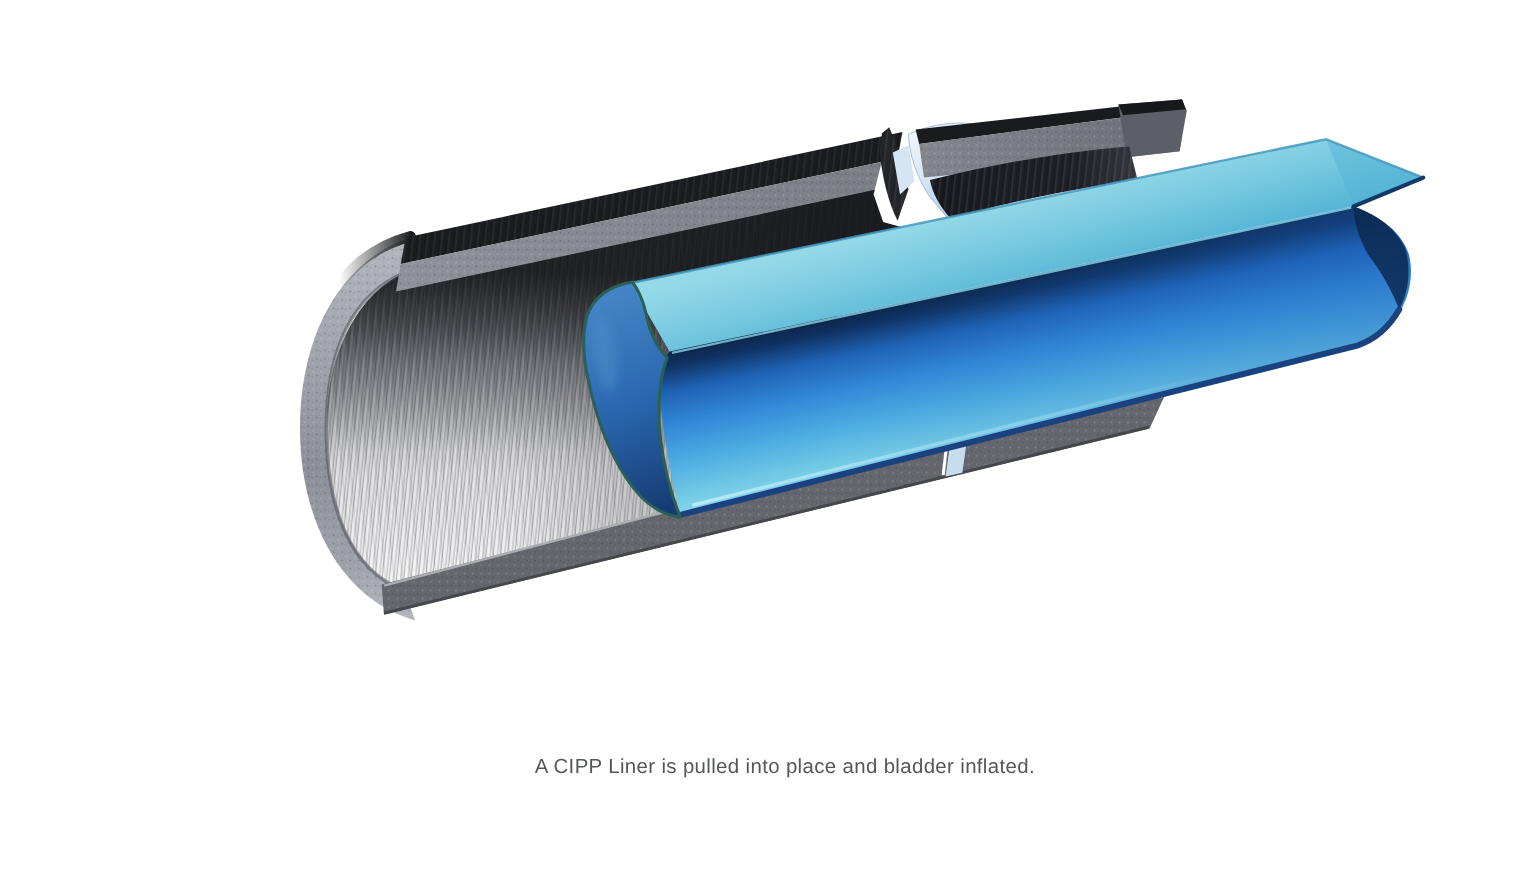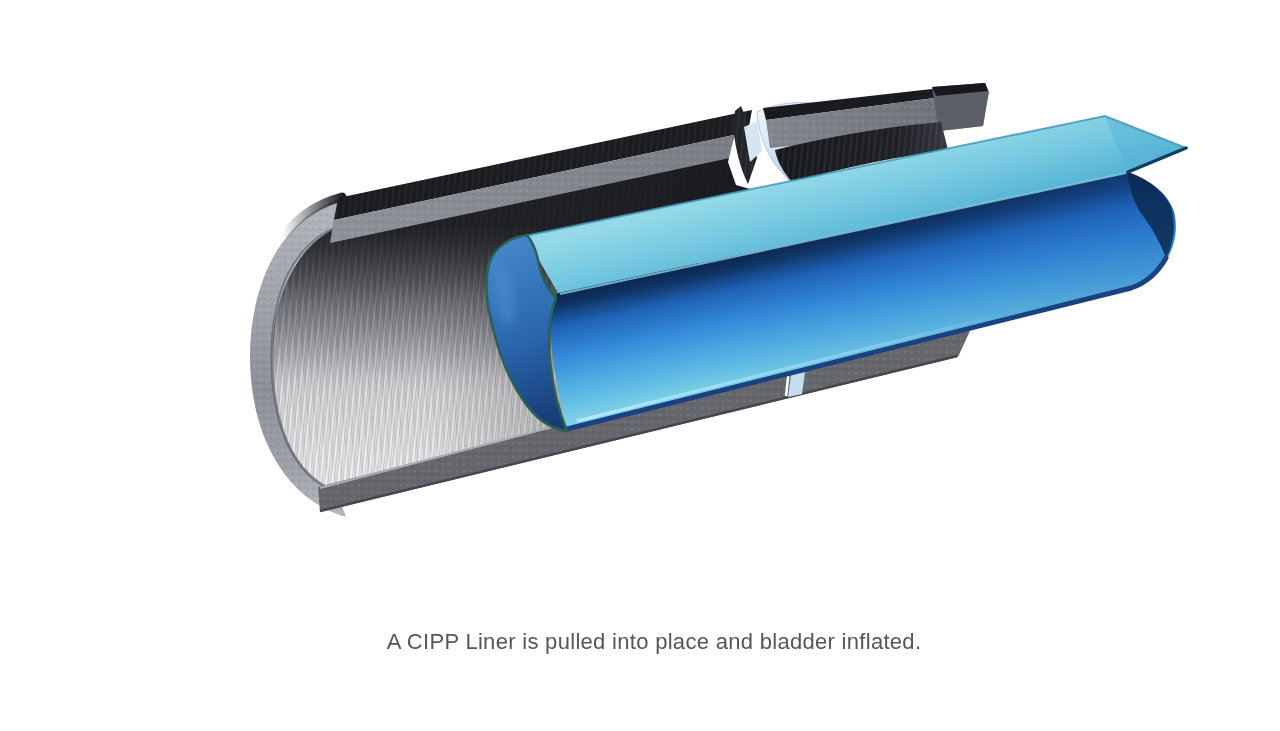--- a/index.html
+++ b/index.html
@@ -6,21 +6,21 @@
   body{
     width:1280px;height:731px;overflow:hidden;position:relative;
     background:var(--background,#ffffff);
     font-family:"Liberation Sans",sans-serif;
   }
   .stage{position:absolute;left:0;top:0;width:1280px;height:731px;}
   .caption-row{
     position:absolute;left:0;top:627px;width:1308px;text-align:center;
   }
   .caption-row span{
-    font-size:22px;line-height:1.4;letter-spacing:0.3px;
+    font-size:17px;line-height:1.4;letter-spacing:0.3px;
     color:var(--caption-text,#54565a);
   }
   .c-outer{fill:var(--pipe-outer-dark,#1a1b1f);}
   .c-wedge-stroke{stroke:#9fbcd8;stroke-width:0.8;}
 </style>
 </head>
 <body>
 
 <div class="stage">
 <svg width="1280" height="731" viewBox="0 0 1280 731" xmlns="http://www.w3.org/2000/svg">

